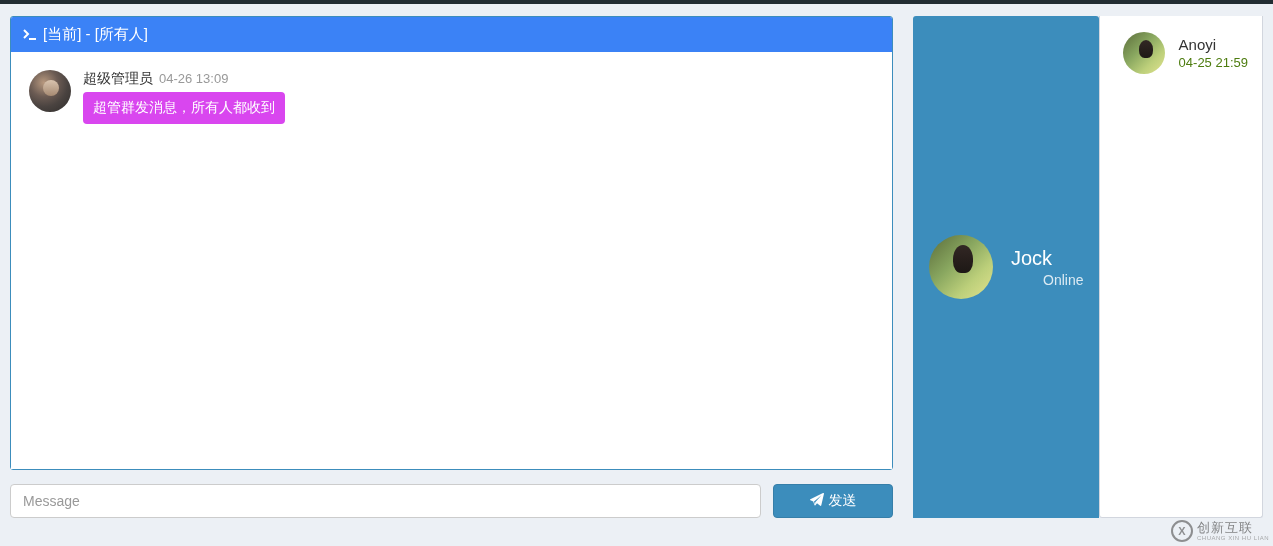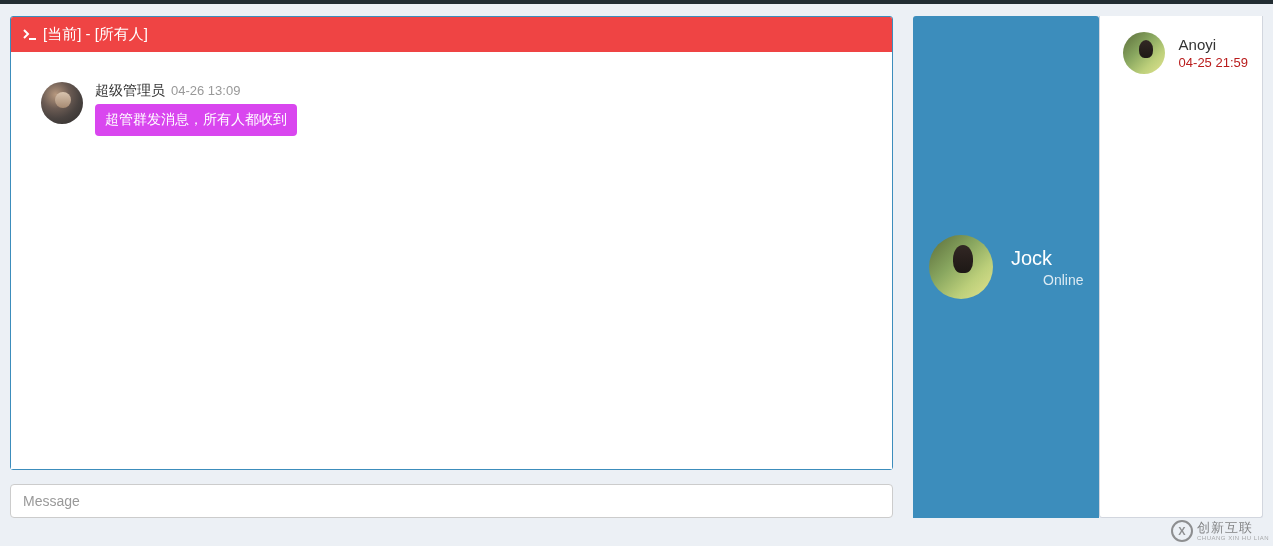--- a/index.html
+++ b/index.html
@@ -32,38 +32,38 @@
     }
     .chat-panel {
       background: #fff;
       border: 1px solid #3c8dbc;
       border-radius: 3px;
       display: flex;
       flex-direction: column;
       height: 462px;
     }
     .chat-header {
-      background: #ef4444;
+      background: #3b82f6;
       color: #fff;
       padding: 8px 12px;
       font-size: 15px;
       display: flex;
       align-items: center;
       gap: 6px;
       border-radius: 2px 2px 0 0;
     }
     .terminal-icon {
       font-weight: bold;
       font-size: 14px;
       display: inline-flex;
       align-items: center;
     }
     .chat-body {
       flex: 1;
-      padding: 30px;
+      padding: 18px;
       overflow-y: auto;
       background: #fff;
     }
     .msg-row {
       display: flex;
       align-items: flex-start;
       gap: 12px;
       margin-bottom: 16px;
     }
     .avatar {
@@ -215,21 +215,21 @@
       width:14px; height:18px;
       border-radius:50% 50% 40% 40%;
       background: linear-gradient(180deg,#322724 0%, #1d1815 100%);
     }
     .contact-name {
       font-size: 15px;
       color: #333;
     }
     .contact-time {
       font-size: 13px;
-      color: #b91c1c;
+      color: #4d7c0f;
       margin-top: 2px;
     }
     
     .watermark {
       position: absolute;
       right: 4px;
       bottom: 4px;
       display: flex;
       align-items: center;
       gap: 4px;
@@ -284,20 +284,28 @@
               <span class="msg-time">04-26 13:09</span>
             </div>
             <div class="msg-bubble">超管群发消息，所有人都收到</div>
           </div>
         </div>
       </div>
     </div>
 
     <div class="input-row">
       <input class="msg-input" type="text" placeholder="Message" style="">
+      <button class="send-btn">
+        <span class="plane-icon">
+          <svg viewBox="0 0 512 512">
+              <path d="M476 3L13 225c-18 9-17 35 2 42l105 41 40 132c5 17 27 21 38 7l58-72 118 92c14 11 35 3 39-15L511 24c4-17-14-30-35-21zM192 336l-9 95-36-119L420 85 192 336z"></path>
+            </svg>
+        </span>
+        <span>发送</span>
+      </button>
     </div>
   </div>
 
   <div class="side-col">
     <div class="profile-card">
       <div class="profile-avatar"></div>
       <div>
         <div class="profile-name">Jock</div>
         <div class="profile-status">Online</div>
       </div>

